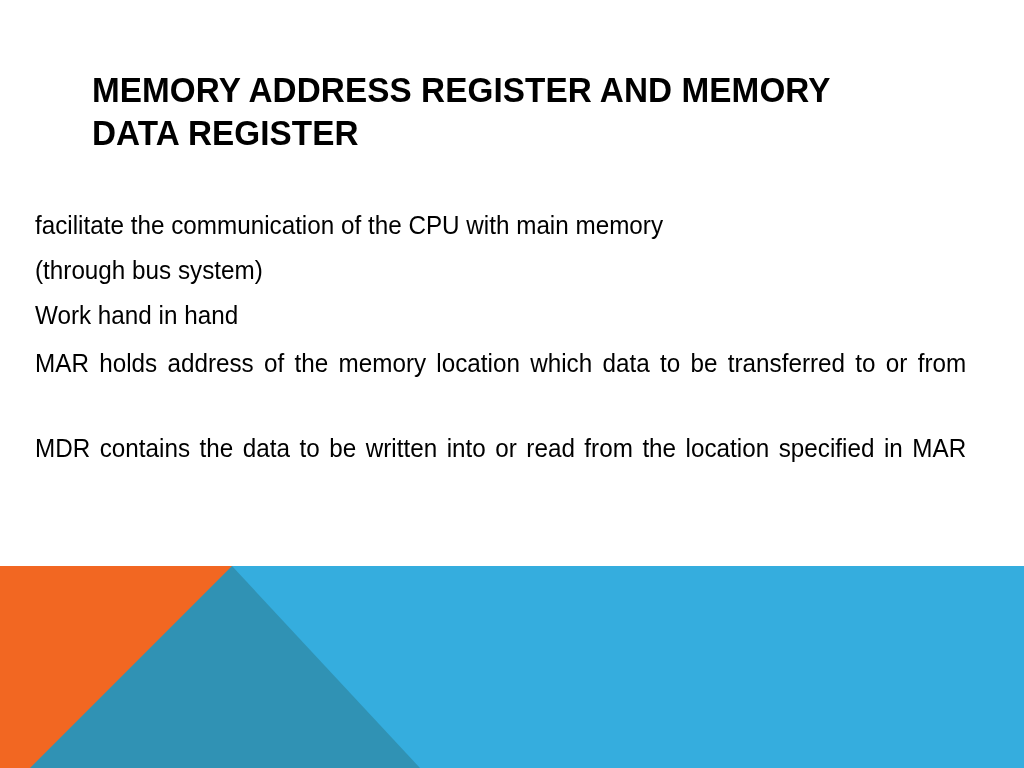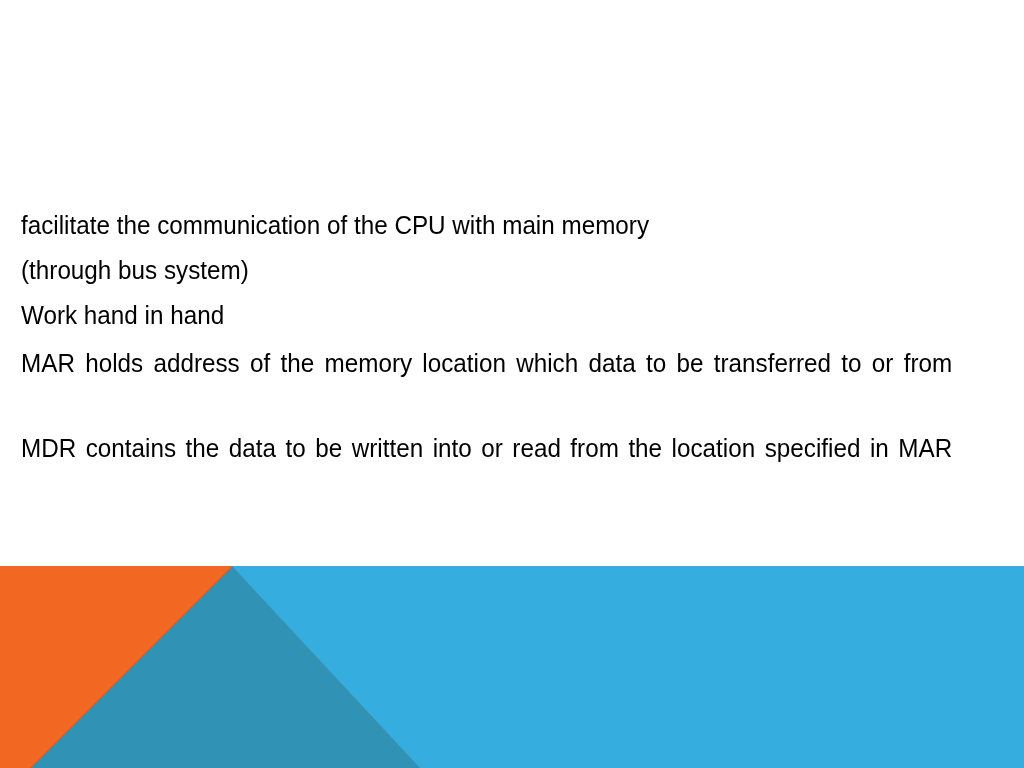--- a/index.html
+++ b/index.html
@@ -42,21 +42,21 @@
     color: #000000;
     text-transform: uppercase;
     transform: scaleX(0.95);
     transform-origin: left top;
     white-space: pre-line;
   }
 
   
   .body-block {
     position: absolute;
-    left: 21px;
+    left: 35px;
     top: 203px;
     width: 960px;
   }
   .body-line {
     margin: 0 0 0 0;
     font-family: "Liberation Sans", sans-serif;
     font-weight: normal;
     font-size: 25px;
     line-height: 45px;
     color: #000000;
@@ -108,20 +108,23 @@
     top: 0;
     width: 1024px;
     height: 202px;
   }
 </style>
 </head>
 <body>
 
 <div class="slide">
 
+  <div class="title-block">
+    <h1 class="title-text">Memory address register and memory data register</h1>
+  </div>
 
   <div class="body-block">
     <p class="body-line">facilitate the communication of the CPU with main memory</p>
     <p class="body-line">(through bus system)</p>
     <p class="body-line">Work hand in hand</p>
     <p class="body-line wrap">MAR  holds address of the memory location which data to be transferred to or from</p>
     <p class="body-line wrap">MDR contains the data to be written into or read from the location specified in MAR</p>
   </div>
 
   <div class="footer-band">

